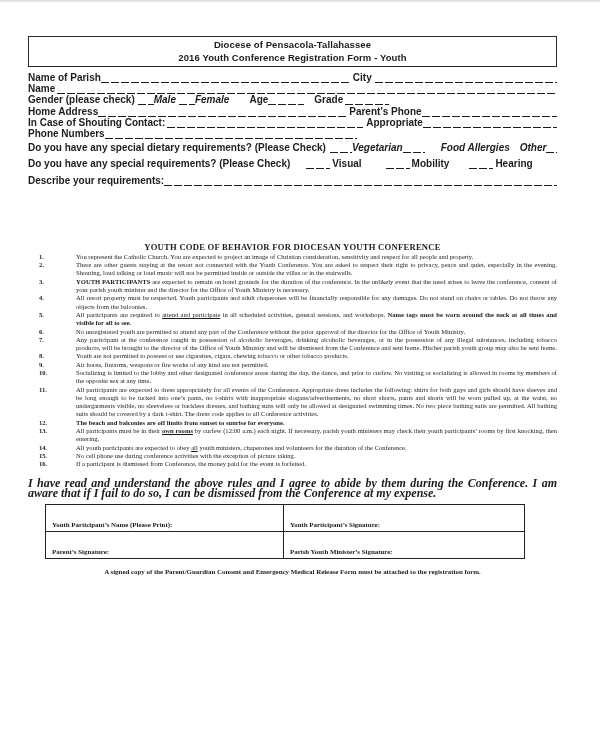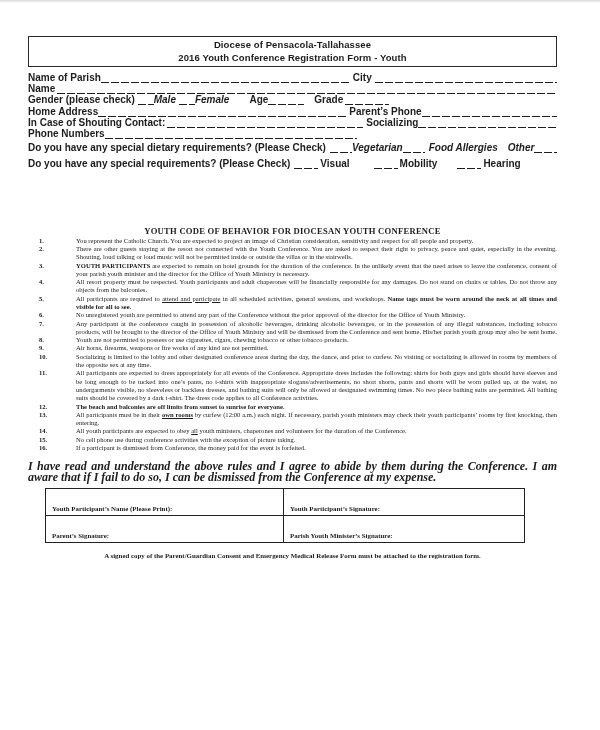--- a/index.html
+++ b/index.html
@@ -20,21 +20,21 @@
   
   .form{margin-top:5px;}
   .fl{display:flex;align-items:flex-end;font-size:10px;font-weight:bold;line-height:11.2px;}
   .lbl{white-space:nowrap;}
   .it{font-style:italic;}
   .bl{height:10px;flex:none;
       background:repeating-linear-gradient(90deg,#1c1c1c 0 8px,rgba(0,0,0,0) 8px 10px) left bottom / 100% 1.3px no-repeat;}
   .grow{flex:1;}
   .b1{width:250px}.b2{width:248px}.b3{width:196px}.b4{width:252px}
   .w16{width:16px}.w22{width:22px}.w24{width:24px}.w36{width:36px}.w44{width:44px}
-  .ml2{margin-left:2px}.ml3{margin-left:3px}.ml4{margin-left:4px}.ml6{margin-left:4px}
+  .ml2{margin-left:2px}.ml3{margin-left:3px}.ml4{margin-left:4px}.ml6{margin-left:16px}
   .ml10{margin-left:10px}.ml20{margin-left:20px}.ml24{margin-left:24px}
   .mt3{margin-top:3px}.mt5{margin-top:5px}
 
   
   .rules-sect{margin-top:56px;}
   .rules-title{font-family:"Liberation Serif",serif;font-weight:bold;font-size:8.6px;
                text-align:center;line-height:10px;letter-spacing:.25px;}
   .rules{font-family:"Liberation Serif",serif;font-size:6.6px;line-height:8.3px;margin:1px 0 0 11px;}
   .rule{display:flex;}
   .rule-num{width:37px;flex:none;font-weight:bold;}
@@ -94,21 +94,21 @@
     <div class="fl">
       <span class="lbl">Home Address</span>
       <span class="bl b2"></span>
       <span class="lbl ml3">Parent’s Phone</span>
       <span class="bl grow"></span>
     </div>
 
     <div class="fl">
       <span class="lbl">In Case of Shouting Contact:</span>
       <span class="bl b3 ml2"></span>
-      <span class="lbl ml3">Socializing</span>
+      <span class="lbl ml3">Appropriate</span>
       <span class="bl grow"></span>
     </div>
 
     <div class="fl">
       <span class="lbl">Phone Numbers</span>
       <span class="bl b4"></span>
     </div>
 
     <div class="fl mt3">
       <span class="lbl">Do you have any special dietary requirements? (Please Check)</span>
@@ -123,20 +123,24 @@
     <div class="fl mt5">
       <span class="lbl">Do you have any special requirements? (Please Check)</span>
       <span class="bl w24 ml6"></span>
       <span class="lbl ml2">Visual</span>
       <span class="bl w24 ml24"></span>
       <span class="lbl ml2">Mobility</span>
       <span class="bl w24 ml20"></span>
       <span class="lbl ml2">Hearing</span>
     </div>
 
+    <div class="fl mt5">
+      <span class="lbl">Describe your requirements:</span>
+      <span class="bl grow"></span>
+    </div>
 
   </div>
 
   <div class="rules-sect">
     <div class="rules-title">YOUTH CODE OF BEHAVIOR FOR DIOCESAN YOUTH CONFERENCE</div>
     <div class="rules">
         <div class="rule">
           <span class="rule-num">1.</span>
           <span class="rule-text"><span>You represent the Catholic Church.  You are expected to project an image of Christian consideration, sensitivity and respect for all people and property.</span></span>
         </div>

